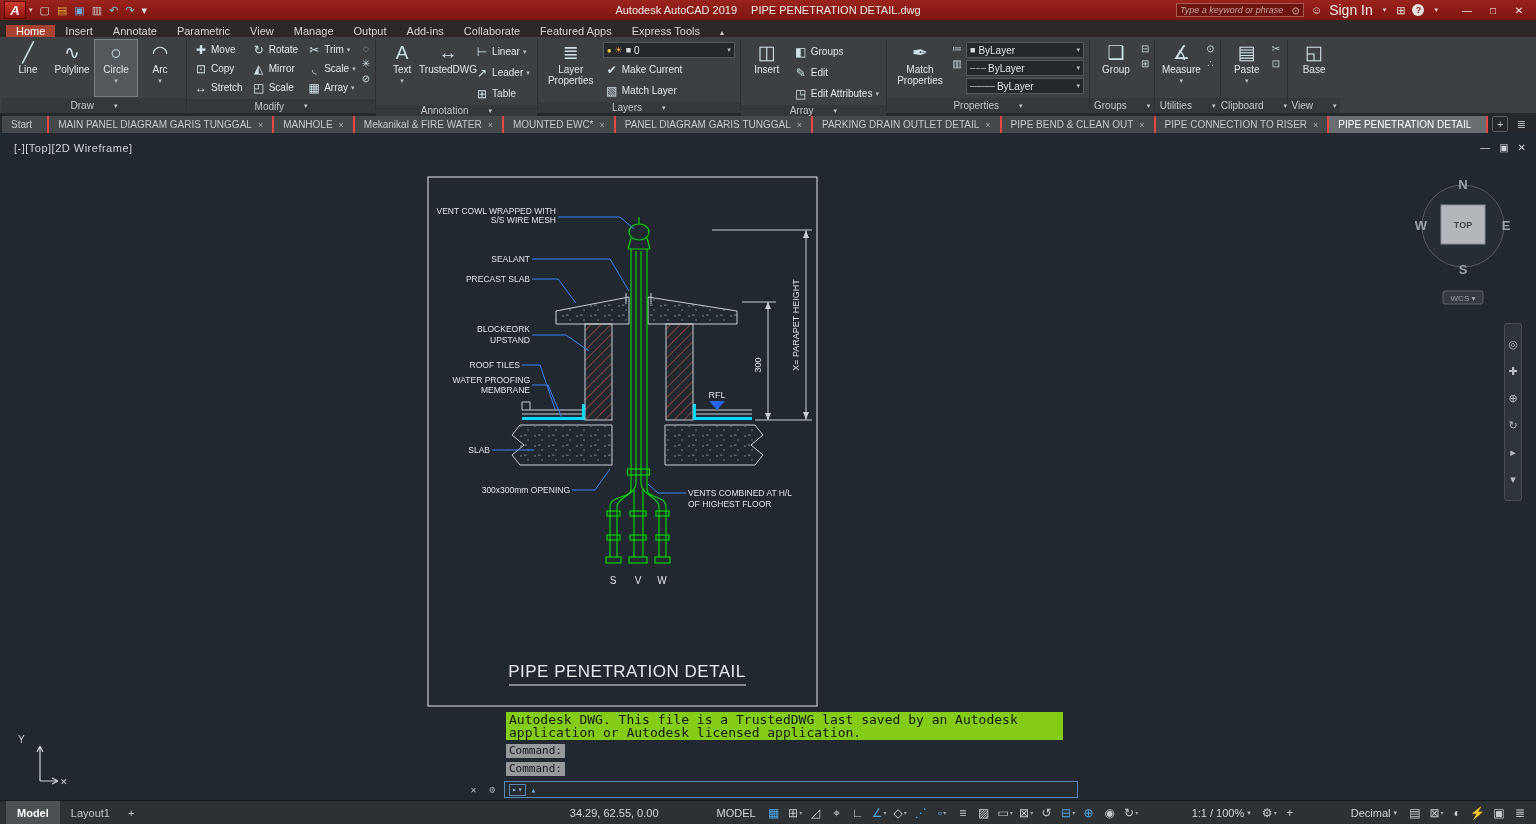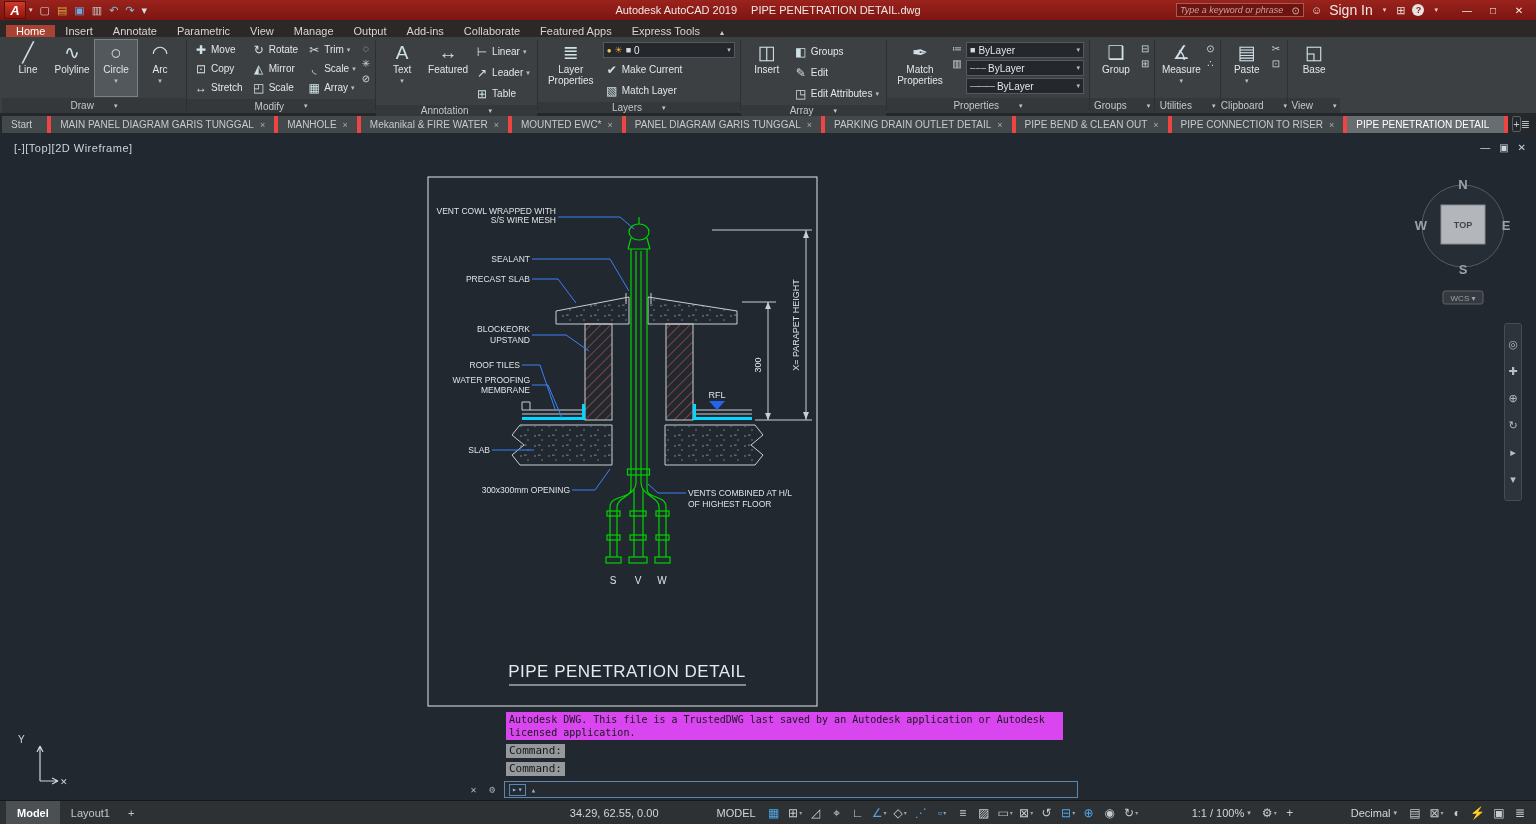--- a/index.html
+++ b/index.html
@@ -56,37 +56,37 @@
   .combo .caret { margin-left:auto; font-size:7px; color:#b9bdc1; }
   .combo .bulb { color:#f2c744; font-size:8px; }
   .combo .sun { color:#e8a33d; font-size:9px; }
   .combo .sw { color:#d8dcdf; font-size:9px; }
   .combo .ln { color:#cfd3d7; font-size:9px; letter-spacing:-1px; }
   .cmb2 { width:118px; justify-content:center; }
 
   
   .ftabs { height:20px; background:#24282a; display:flex; align-items:flex-end; padding:0 2px; gap:0; }
   .ftlist { display:flex; align-items:flex-end; height:100%; }
-  .ftab { display:flex; align-items:center; gap:6px; height:17px; padding:0 9px; background:#43484b; border-right:4px solid #ef4444; font-size:10px; color:#c6cacd; white-space:nowrap; }
+  .ftab { display:flex; align-items:center; gap:6px; height:17px; padding:0 9px; background:#43484b; border-right:2px solid #ef4444; font-size:10px; color:#c6cacd; white-space:nowrap; }
   .ftab.active { background:#676d71; color:#fff; }
   .ftx { font-size:9px; color:#a7acaf; }
   .ftplus { width:16px; height:16px; margin:0 0 1px 4px; border:1px solid #5a5f62; border-radius:2px; color:#c6cacd; font-size:11px; display:flex; align-items:center; justify-content:center; }
   .ftmenu { margin-left:auto; color:#b6babc; font-size:11px; padding:0 8px 2px 0; }
 
   
   .vp { position:relative; height:667px; background:#212830; overflow:hidden; }
   .vp-controls { position:absolute; top:9px; left:14px; font-size:11px; color:#cfd4da; letter-spacing:.5px; }
   .vp-winbtns { position:absolute; top:9px; right:10px; display:flex; gap:9px; font-size:10px; color:#cfd4da; }
   .navbar { position:absolute; top:190px; right:14px; width:18px; height:178px; background:rgba(255,255,255,.06); border:1px solid #474c51; border-radius:3px; display:flex; flex-direction:column; align-items:center; justify-content:space-evenly; color:#b9bfc4; font-size:11px; }
   svg text { font-family:"Liberation Sans",sans-serif; }
 
   
   .cmdwin { position:absolute; left:466px; bottom:2px; width:612px; font-family:"DejaVu Sans Mono",monospace; }
   .cmdhist { margin-left:40px; }
-  .cmdline { display:block; width:557px; background:#d946ef; color:#15181b; font-size:10px; line-height:13px; padding:1px 3px; }
+  .cmdline { display:block; width:557px; background:#84cc16; color:#15181b; font-size:13px; line-height:13px; padding:1px 3px; }
   .cmdprompt { display:table; background:#96999c; color:#15181b; font-size:11px; line-height:12px; padding:1px 3px; margin-top:4px; }
   .cmdrow { display:flex; align-items:center; gap:4px; margin-top:5px; }
   .cmdicon { width:15px; text-align:center; font-size:10px; color:#aeb4b9; }
   .cmdfield { flex:1; height:17px; border:1px solid #5b87b0; background:#262b31; display:flex; align-items:center; gap:5px; padding:0 4px; }
   .promptbox { display:flex; align-items:center; gap:1px; border:1px solid #5b87b0; color:#8fb6dd; font-size:8px; height:12px; padding:0 2px; }
   .cmdfield input { flex:1; min-width:0; background:transparent; border:0; outline:0; color:#d2d6da; font-size:11px; font-family:"DejaVu Sans Mono",monospace; }
   .cmdfield input::placeholder { color:#9aa1a8; font-style:italic; font-family:"DejaVu Sans",sans-serif; }
   .uparrow { color:#7fb2e0; font-size:9px; }
 
   
@@ -263,21 +263,21 @@
 
     <div class="panel">
       <div class="pbody">
         <div class="bigbtn">
           <span class="icon">A</span>
           <span>Text</span>
           <span class="c">▾</span>
         </div>
         <div class="bigbtn">
           <span class="icon">↔</span>
-          <span>Featured</span>
+          <span>TrustedDWG</span>
         </div>
         <div class="col">
           <div class="smbtn">
             <span class="icon">⊢</span>
             <span>Linear</span>
             <span class="c">▾</span>
           </div>
           <div class="smbtn">
             <span class="icon">↗</span>
             <span>Leader</span>

